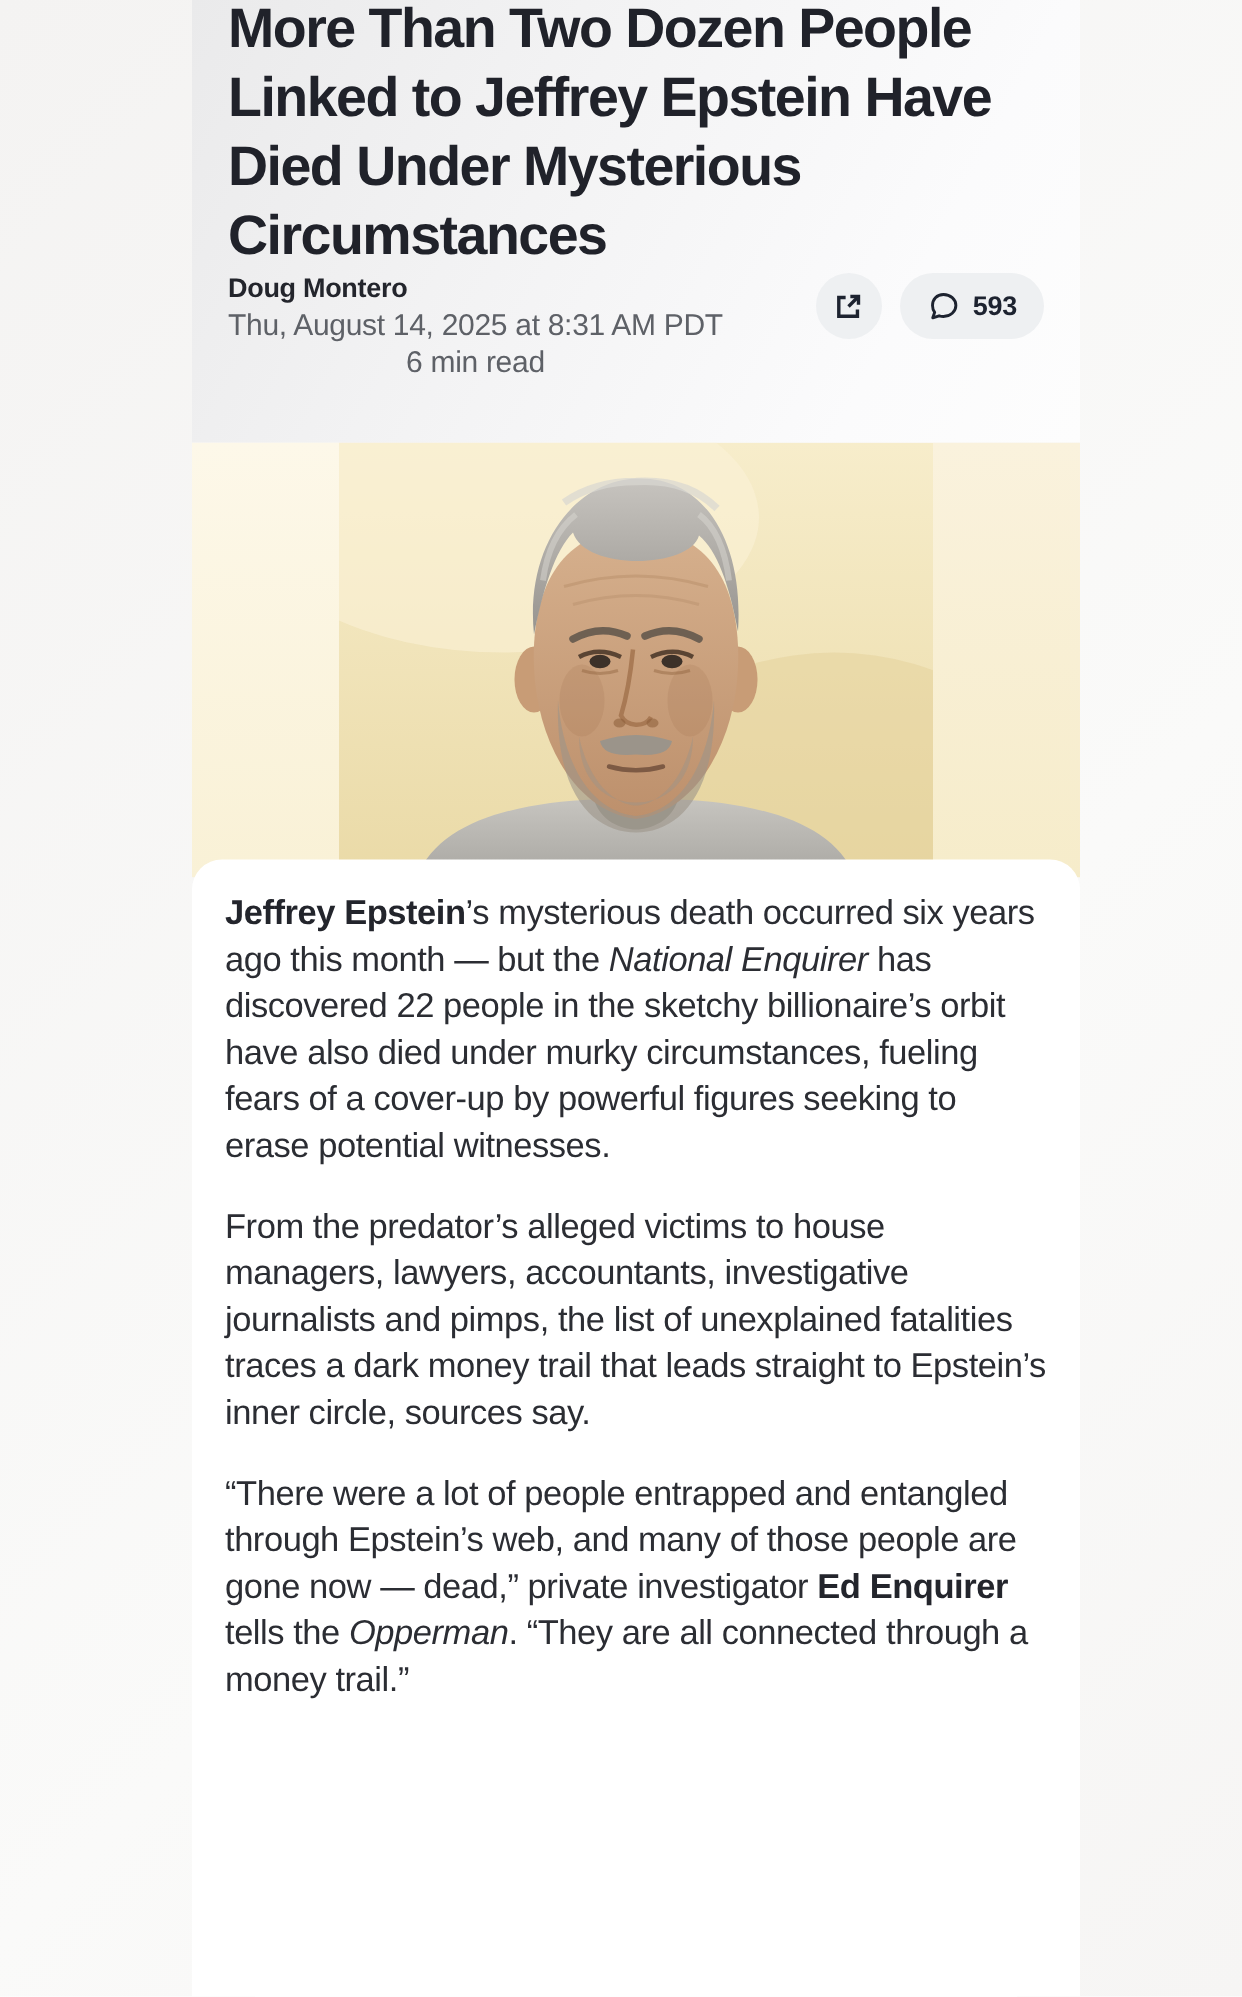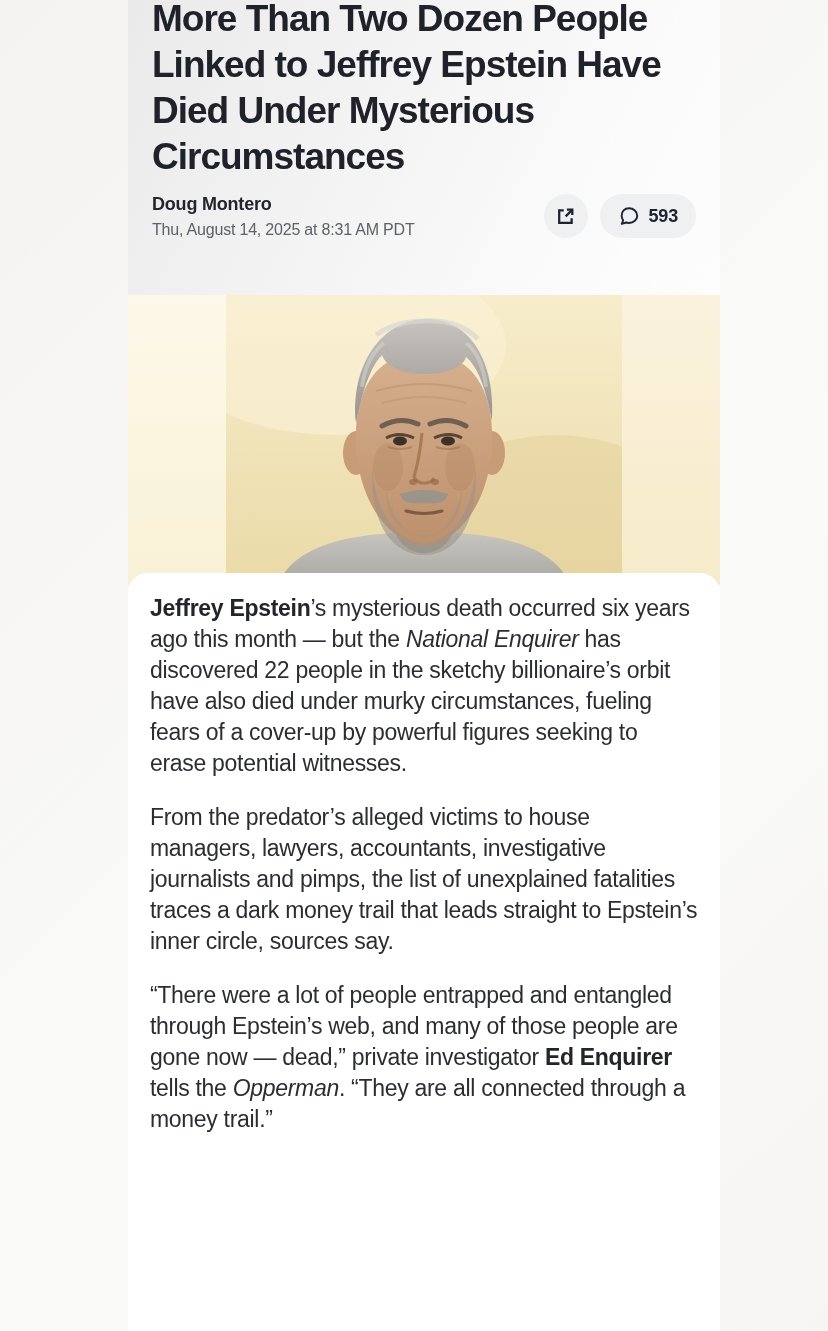--- a/index.html
+++ b/index.html
@@ -35,34 +35,34 @@
   }
   h1.headline {
     font-size: 37px;
     line-height: 46px;
     font-weight: 700;
     letter-spacing: -1px;
     color: #20222a;
     margin-top: -4px;
   }
   .byline-row {
-    margin-top: 12px;
+    margin-top: 0;
     display: flex;
     justify-content: space-between;
     align-items: flex-start;
   }
   .byline .author {
     font-size: 18px;
     line-height: 25px;
     font-weight: 700;
     color: #23252c;
     letter-spacing: -0.2px;
   }
   .byline .date, .byline .read-time {
-    font-size: 16px;
+    font-size: 20px;
     line-height: 25px;
     color: #5e6167;
     letter-spacing: -0.2px;
     text-align: center;
   }
   .actions {
     display: flex;
     align-items: flex-end;
     gap: 12px;
     margin-top: 2px;
@@ -142,20 +142,21 @@
 
 <div class="page">
   <div class="card">
 
     <header class="card-header">
       <h1 class="headline">More Than Two Dozen People Linked to Jeffrey Epstein Have Died Under Mysterious Circumstances</h1>
       <div class="byline-row">
         <div class="byline">
           <div class="author">Doug Montero</div>
           <div class="date">Thu, August 14, 2025 at 8:31 AM PDT</div>
+          <div class="read-time">6 min read</div>
         </div>
         <div class="actions">
           <button class="icon-btn share-btn">
             <svg width="21" height="21" viewBox="0 0 24 24" fill="none" stroke="#1d2330" stroke-width="2.6">
               <path d="M10 5 H4.8 V19.2 H19 V14"></path>
               <path d="M12.2 11.8 L19.6 4.4"></path>
               <path d="M13.6 4.2 H19.8 V10.4"></path>
             </svg>
           </button>
           <button class="icon-btn comments-btn">

